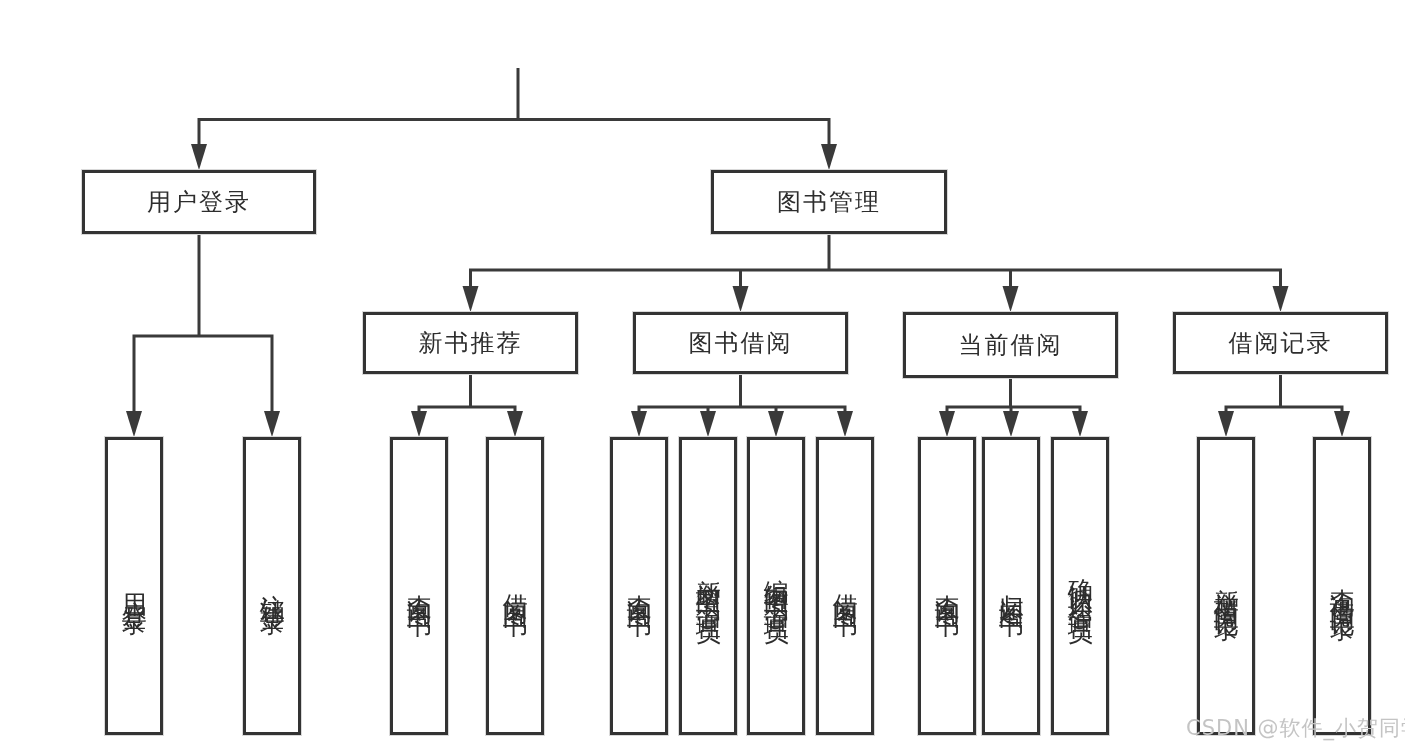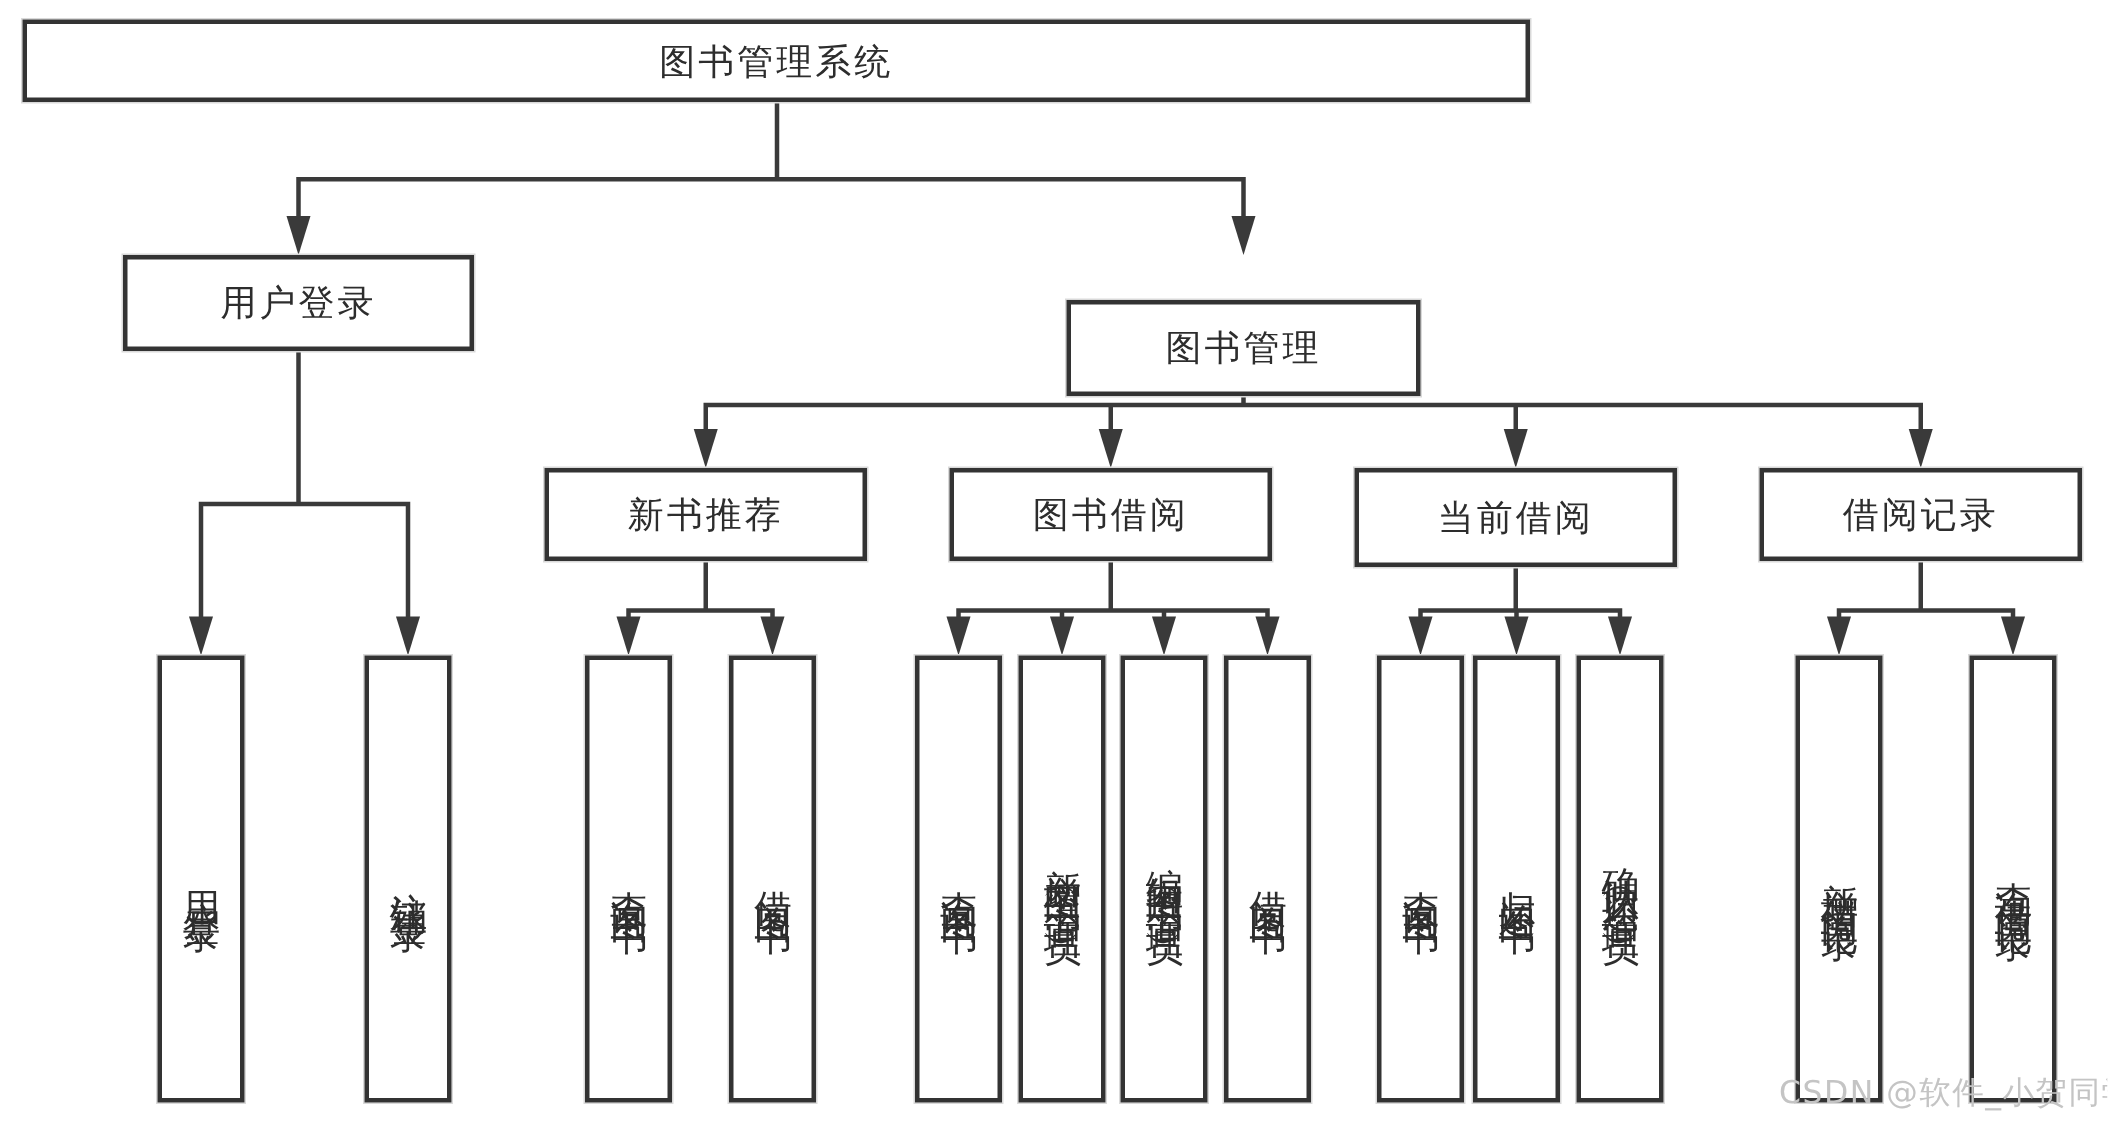--- a/index.html
+++ b/index.html
@@ -89,28 +89,25 @@
       <polygon points="768,411 784,411 776,437"></polygon>
       <polygon points="837,411 853,411 845,437"></polygon>
       <polygon points="939,411 955,411 947,437"></polygon>
       <polygon points="1003,411 1019,411 1011,437"></polygon>
       <polygon points="1072,411 1088,411 1080,437"></polygon>
       <polygon points="1218,411 1234,411 1226,437"></polygon>
       <polygon points="1334,411 1350,411 1342,437"></polygon>
     </g>
   </svg>
 
-  <div class="box" style="left:15px; top:13px; width:1005px; height:55px;">
-    <span class="lbl">图书管理系统</span>
-  </div>
 
   <div class="box" style="left:82px; top:170px; width:234px; height:64px;">
     <span class="lbl">用户登录</span>
   </div>
-  <div class="box" style="left:711px; top:170px; width:236px; height:64px;margin-top:30px;">
+  <div class="box" style="left:711px; top:170px; width:236px; height:64px;">
     <span class="lbl">图书管理</span>
   </div>
 
   <div class="box" style="left:363px; top:312px; width:215px; height:62px;font-family:Liberation Mono, monospace;">
     <span class="lbl">新书推荐</span>
   </div>
   <div class="box" style="left:633px; top:312px; width:215px; height:62px;">
     <span class="lbl">图书借阅</span>
   </div>
   <div class="box" style="left:903px; top:312px; width:215px; height:66px;">

